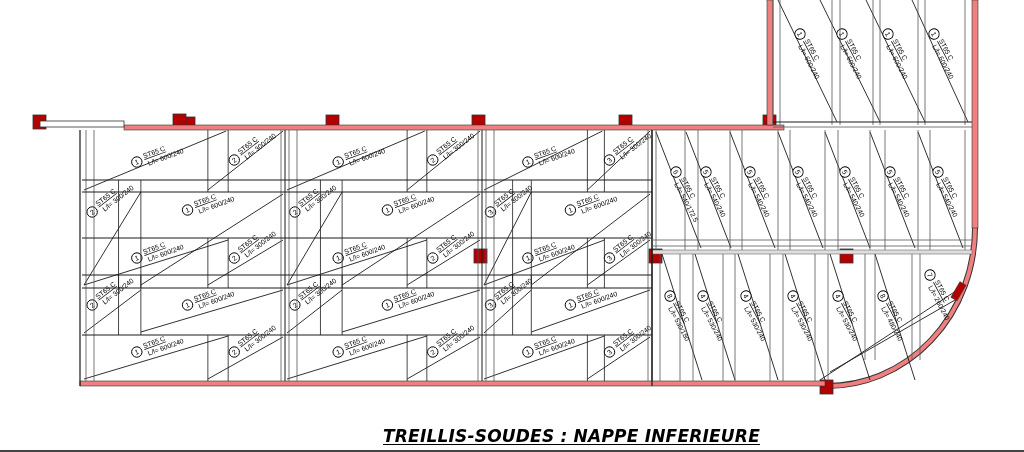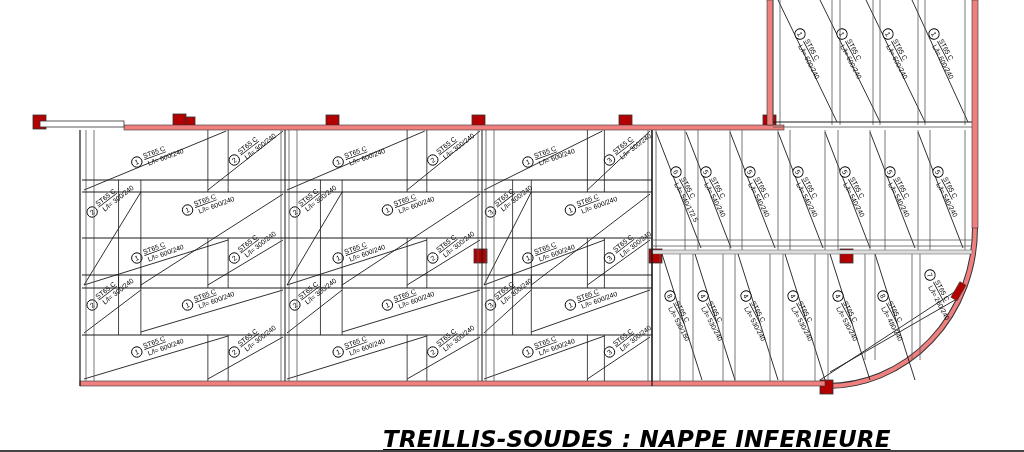--- a/index.html
+++ b/index.html
@@ -2,21 +2,21 @@
 <html><head>
 <meta charset="utf-8">
 <style>
   html, body { margin:0; padding:0; background:#ffffff; }
   body { width:1024px; height:452px; overflow:hidden; position:relative; font-family:"Liberation Sans", sans-serif; }
   #canvas { position:absolute; left:0; top:0; width:1024px; height:452px; }
   svg text { font-family:"Liberation Sans", sans-serif; }
   .title {
     position:absolute; left:383px; top:426px;
     font-family:"DejaVu Sans", sans-serif; font-weight:bold; font-style:italic;
-    font-size:23px; letter-spacing:0.2px; color:#000; text-decoration:underline;
+    font-size:17px; letter-spacing:0.2px; color:#000; text-decoration:underline;
     text-underline-offset:2px; white-space:nowrap;
   }
   .bottom-rule { position:absolute; left:0; top:450px; width:1024px; height:2px; background:#444; }
 </style>
 </head>
 <body>
 
 <div id="canvas">
 <svg id="svg" width="1024" height="452" viewBox="0 0 1024 452" xmlns="http://www.w3.org/2000/svg">
       <g>

